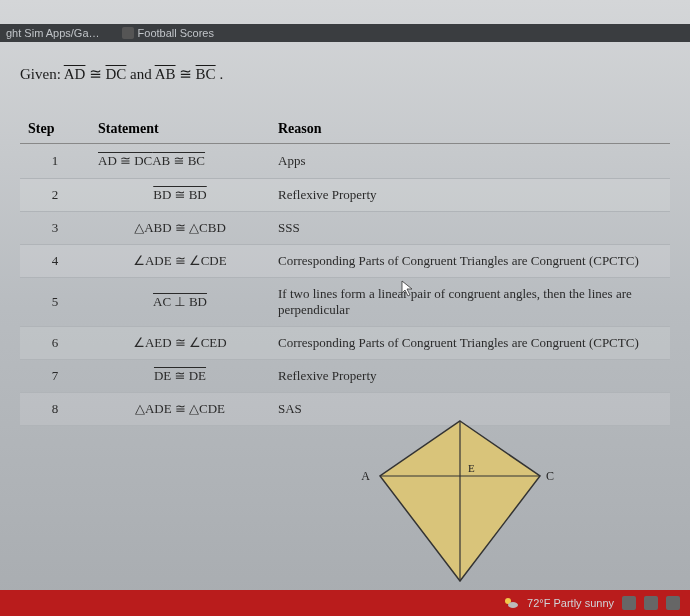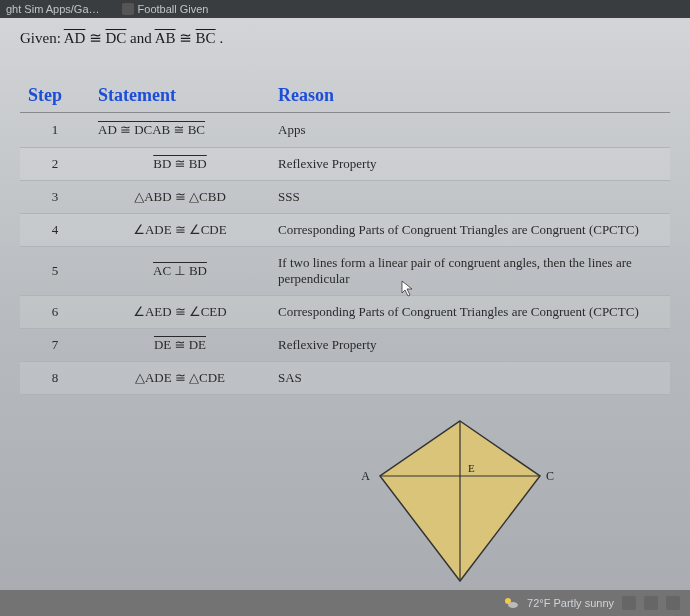--- a/index.html
+++ b/index.html
@@ -12,49 +12,50 @@
       position: relative;
     }
     .tab-bar {
       display: flex;
       gap: 10px;
       padding: 2px 0 2px 0;
       background: #3a3d40;
       color: #c0c4c8;
       font-size: 11px;
       font-family: Arial, sans-serif;
+      margin-top: 24px;
     }
     .tab { padding: 1px 6px; display: flex; align-items: center; gap: 4px; }
     .tab-icon {
       width: 12px; height: 12px;
       background: #555;
       border-radius: 2px;
       display: inline-block;
     }
     .content {
-      padding: 11px 20px 0 20px;
+      padding: 23px 20px 0 20px;
     }
     .given, .prove {
       font-size: 15px;
       margin-bottom: 10px;
       color: #1a1a1a;
     }
     .overline { text-decoration: overline; }
     .proof-table {
       margin-top: 32px;
       width: 100%;
       border-collapse: collapse;
     }
     .proof-table th {
       text-align: left;
       font-weight: bold;
-      font-size: 18px;
+      font-size: 14px;
       padding: 6px 8px;
       border-bottom: 1px solid #888;
-      color: #1d4ed8;
+      color: #000000;
     }
     .proof-table td {
       padding: 8px 8px;
       font-size: 13px;
       color: #2a2a2a;
       border-bottom: 1px solid #b0b4b8;
       vertical-align: middle;
     }
     .proof-table tr:nth-child(even) td {
       background: rgba(255,255,255,0.12);
@@ -67,21 +68,21 @@
       position: absolute;
       bottom: 30px;
       right: 120px;
       width: 220px;
       height: 170px;
     }
     .taskbar {
       position: absolute;
       bottom: 0; left: 0; right: 0;
       height: 26px;
-      background: #737373;
+      background: #b91c1c;
       color: #d0d4d8;
       font-size: 11px;
       font-family: Arial, sans-serif;
       display: flex;
       align-items: center;
       justify-content: flex-end;
       padding: 0 10px;
       gap: 8px;
     }
     .weather-icon {
@@ -103,21 +104,21 @@
   </style>
 </head>
 <body>
 
 <div class="tab-bar">
   <div class="tab">
     <span>ght Sim Apps/Ga…</span>
   </div>
   <div class="tab">
     <span class="tab-icon"></span>
-    <span>Football Given</span>
+    <span>Football Scores</span>
   </div>
 </div>
 
 <div class="content">
   <div class="given">
     <span>Given: </span>
     <span class="overline">AD</span>
     <span> ≅ </span>
     <span class="overline">DC</span>
     <span> and </span>

